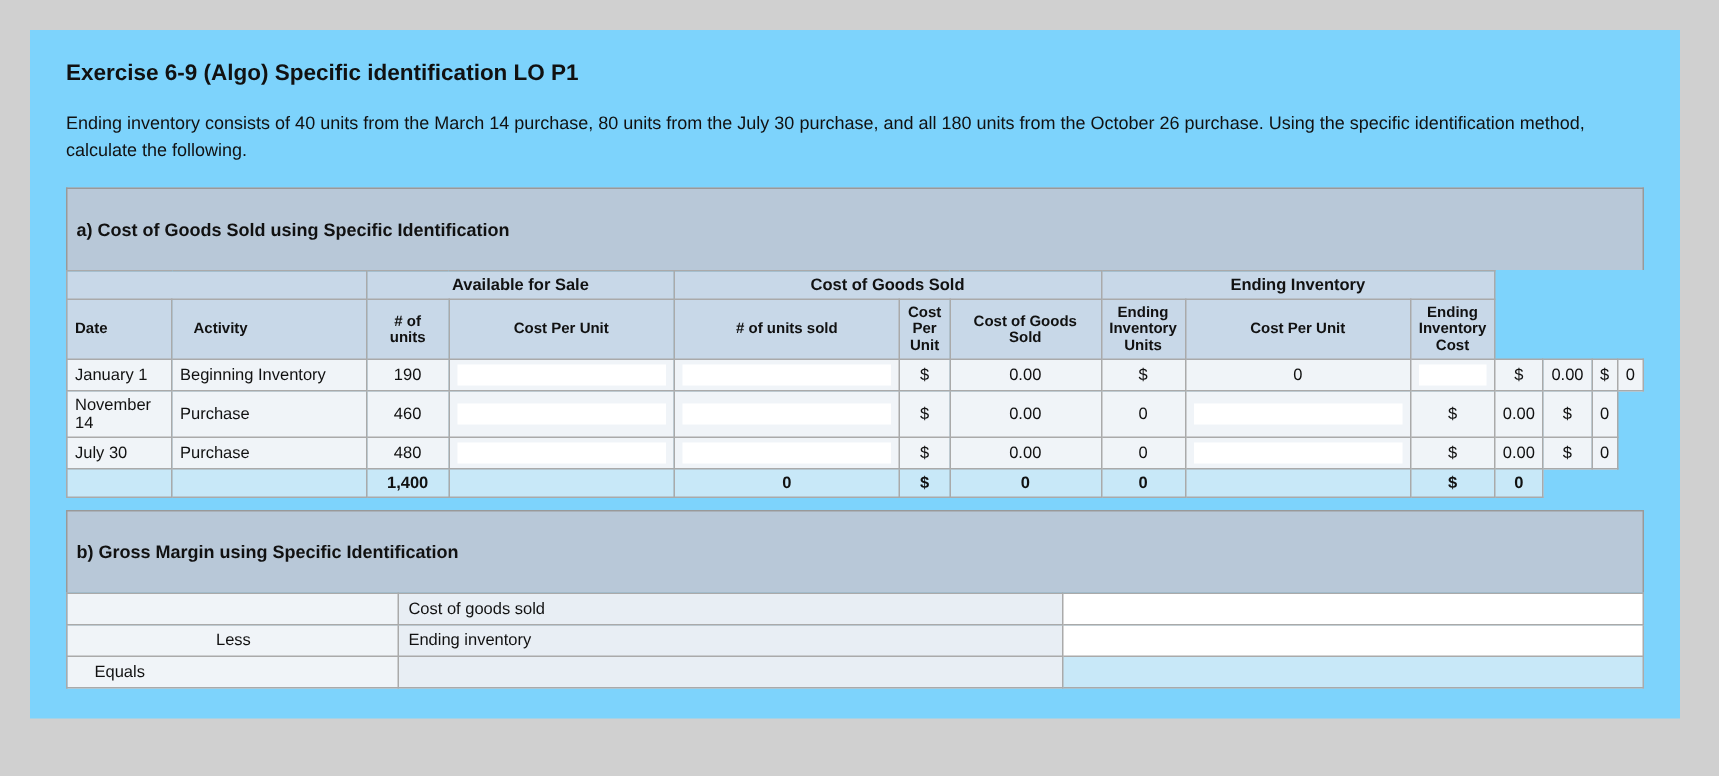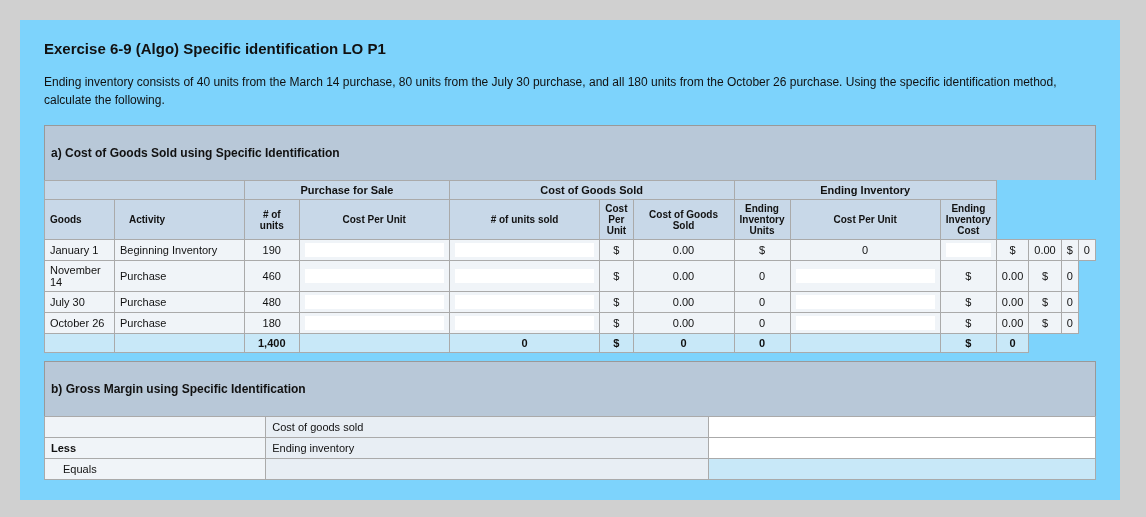--- a/index.html
+++ b/index.html
@@ -89,27 +89,27 @@
 <div class="page">
   <h1>Exercise 6-9 (Algo) Specific identification LO P1</h1>
   <p class="description">Ending inventory consists of 40 units from the March 14 purchase, 80 units from the July 30 purchase, and all 180 units from the October 26 purchase. Using the specific identification method, calculate the following.</p>
 
   <div class="section-label">a) Cost of Goods Sold using Specific Identification</div>
   <table>
     <thead>
 
       <tr class="group-header">
         <th colspan="2" style="background:#c8d8e8;"></th>
-        <th colspan="2" class="span-header">Purchase for Sale</th>
+        <th colspan="2" class="span-header">Available for Sale</th>
         <th colspan="3" class="span-header">Cost of Goods Sold</th>
         <th colspan="3" class="span-header">Ending Inventory</th>
       </tr>
 
       <tr class="sub-header">
-        <th class="date-col left-text">Goods</th>
+        <th class="date-col left-text">Date</th>
         <th class="activity-col left-text">Activity</th>
         <th># of units</th>
         <th>Cost Per Unit</th>
         <th># of units sold</th>
         <th>Cost Per Unit</th>
         <th>Cost of Goods Sold</th>
         <th>Ending Inventory Units</th>
         <th>Cost Per Unit</th>
         <th>Ending Inventory Cost</th>
       </tr>
@@ -158,35 +158,20 @@
         <td style="width:14px; padding:0 2px;">$</td>
         <td>0.00</td>
         <td>0</td>
         <td><input type="text" value="" style=""></td>
         <td style="width:14px; padding:0 2px;">$</td>
         <td>0.00</td>
         <td style="width:14px; padding:0 2px;">$</td>
         <td>0</td>
       </tr>
 
-      <tr>
-        <td class="left-text">October 26</td>
-        <td class="left-text">Purchase</td>
-        <td>180</td>
-        <td><input type="text" value="" style=""></td>
-        <td><input type="text" value="" style=""></td>
-        <td style="width:14px; padding:0 2px;">$</td>
-        <td>0.00</td>
-        <td>0</td>
-        <td><input type="text" value="" style=""></td>
-        <td style="width:14px; padding:0 2px;">$</td>
-        <td>0.00</td>
-        <td style="width:14px; padding:0 2px;">$</td>
-        <td>0</td>
-      </tr>
 
       <tr class="total-row highlight-row">
         <td></td>
         <td></td>
         <td>1,400</td>
         <td></td>
         <td>0</td>
         <td>$</td>
         <td>0</td>
         <td>0</td>
@@ -200,21 +185,21 @@
   <div style="margin-top:8px;">
     <div class="section-label">b) Gross Margin using Specific Identification</div>
     <table class="section-b">
       <tbody>
         <tr>
           <td style="width:80px; background:#f0f4f8;"></td>
           <td style="width:160px; background:#e8eef4; text-align:left; padding-left:6px;">Cost of goods sold</td>
           <td style="width:140px; background:white;"><input type="text" value="" style="width: 100%; background: white; border: none; outline: none; font-size: 11px;"></td>
         </tr>
         <tr>
-          <td style="width:80px; background:#f0f4f8; text-align:left; padding-left:6px;font-weight:bold;">Less</td>
+          <td style="width:80px; background:#f0f4f8; text-align:center; padding-left:6px;">Less</td>
           <td style="width:160px; background:#e8eef4; text-align:left; padding-left:6px;">Ending inventory</td>
           <td style="width:140px; background:white;"><input type="text" value="" style="width: 100%; background: white; border: none; outline: none; font-size: 11px;"></td>
         </tr>
         <tr>
           <td style="width:80px; background:#f0f4f8; text-align:left; padding-left:18px;">Equals</td>
           <td style="width:160px; background:#e8eef4;"></td>
           <td style="width:140px; background:#c8e8f8;"><input type="text" value="" style="width: 100%; background: rgb(200, 232, 248); border: none; outline: none; font-size: 11px;"></td>
         </tr>
       </tbody>
     </table>

